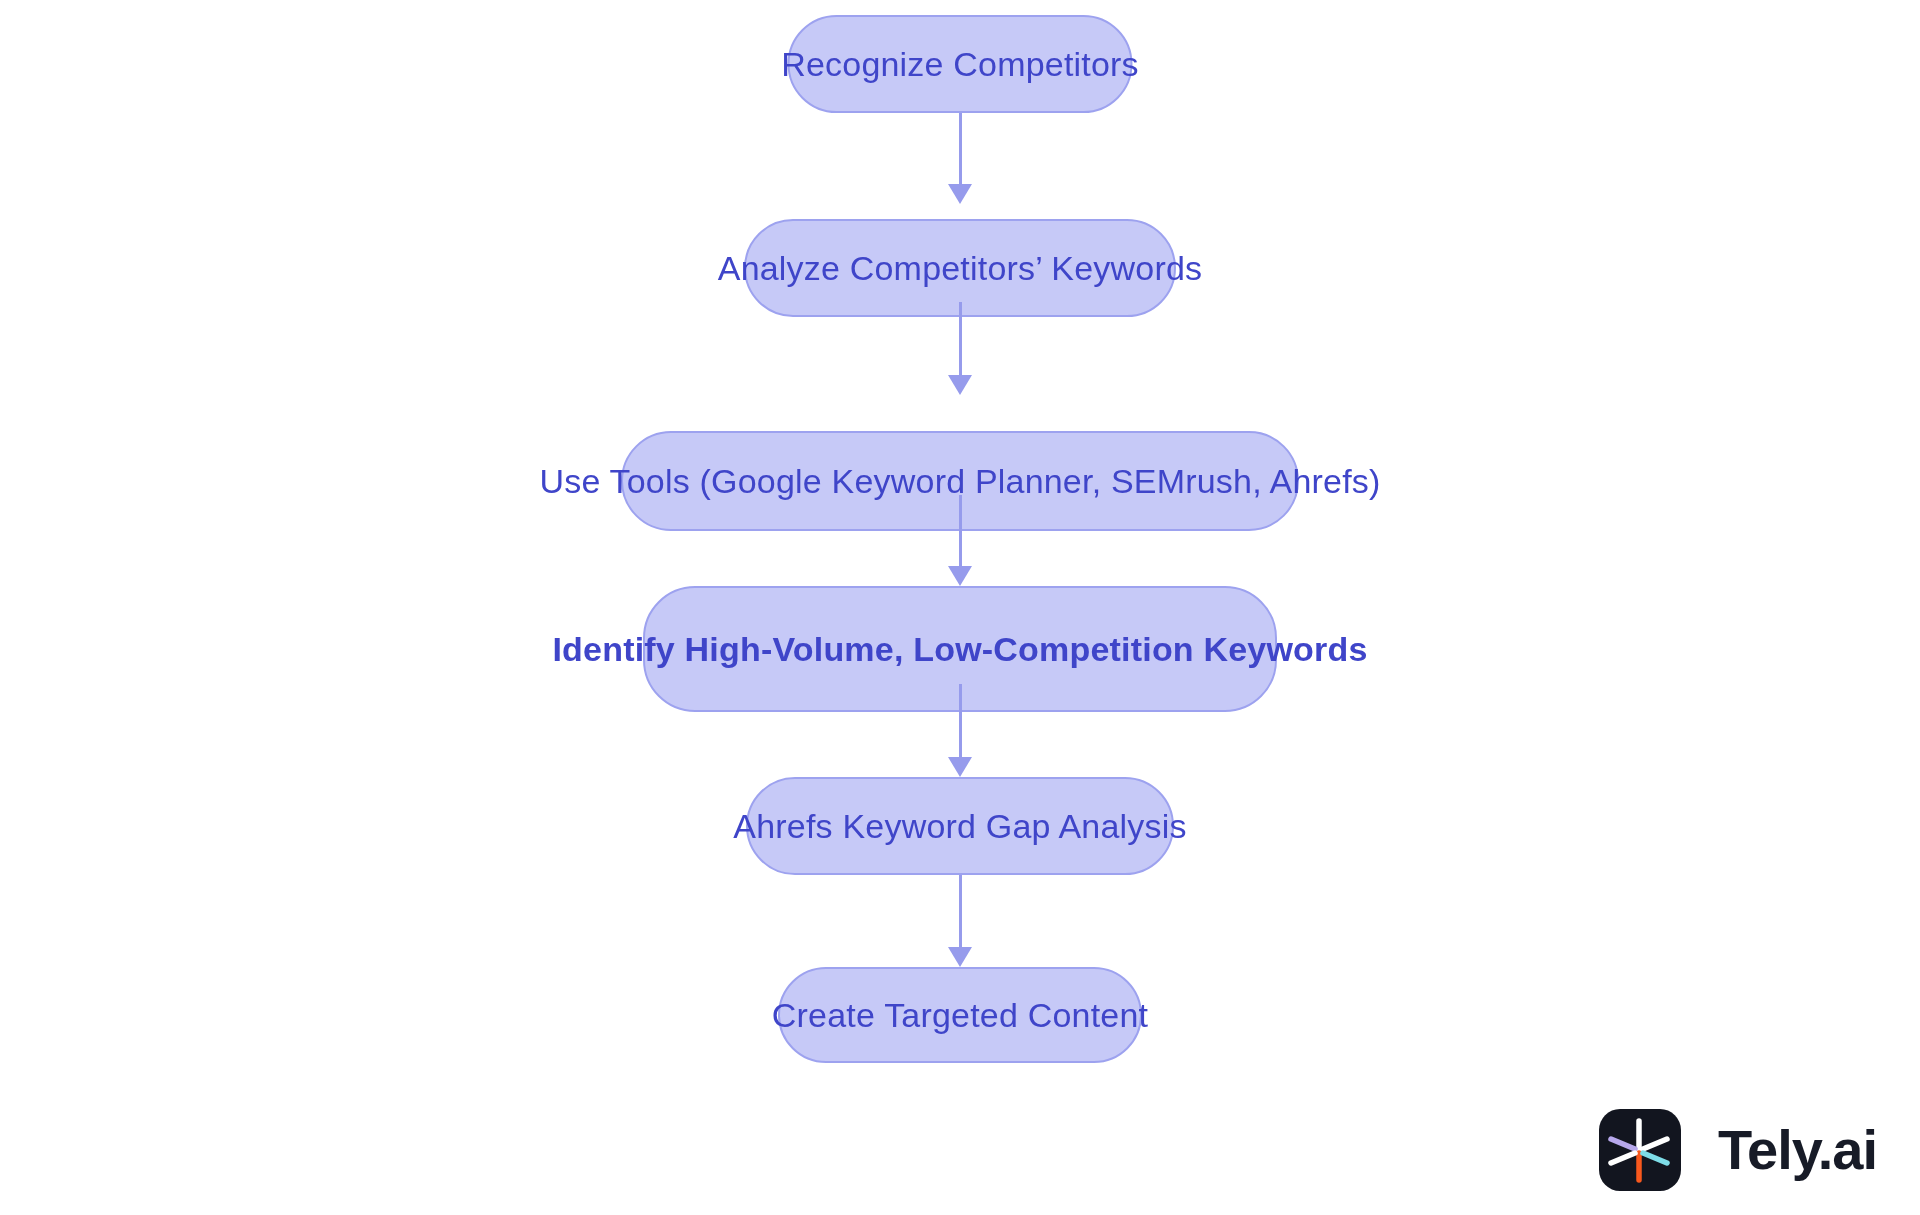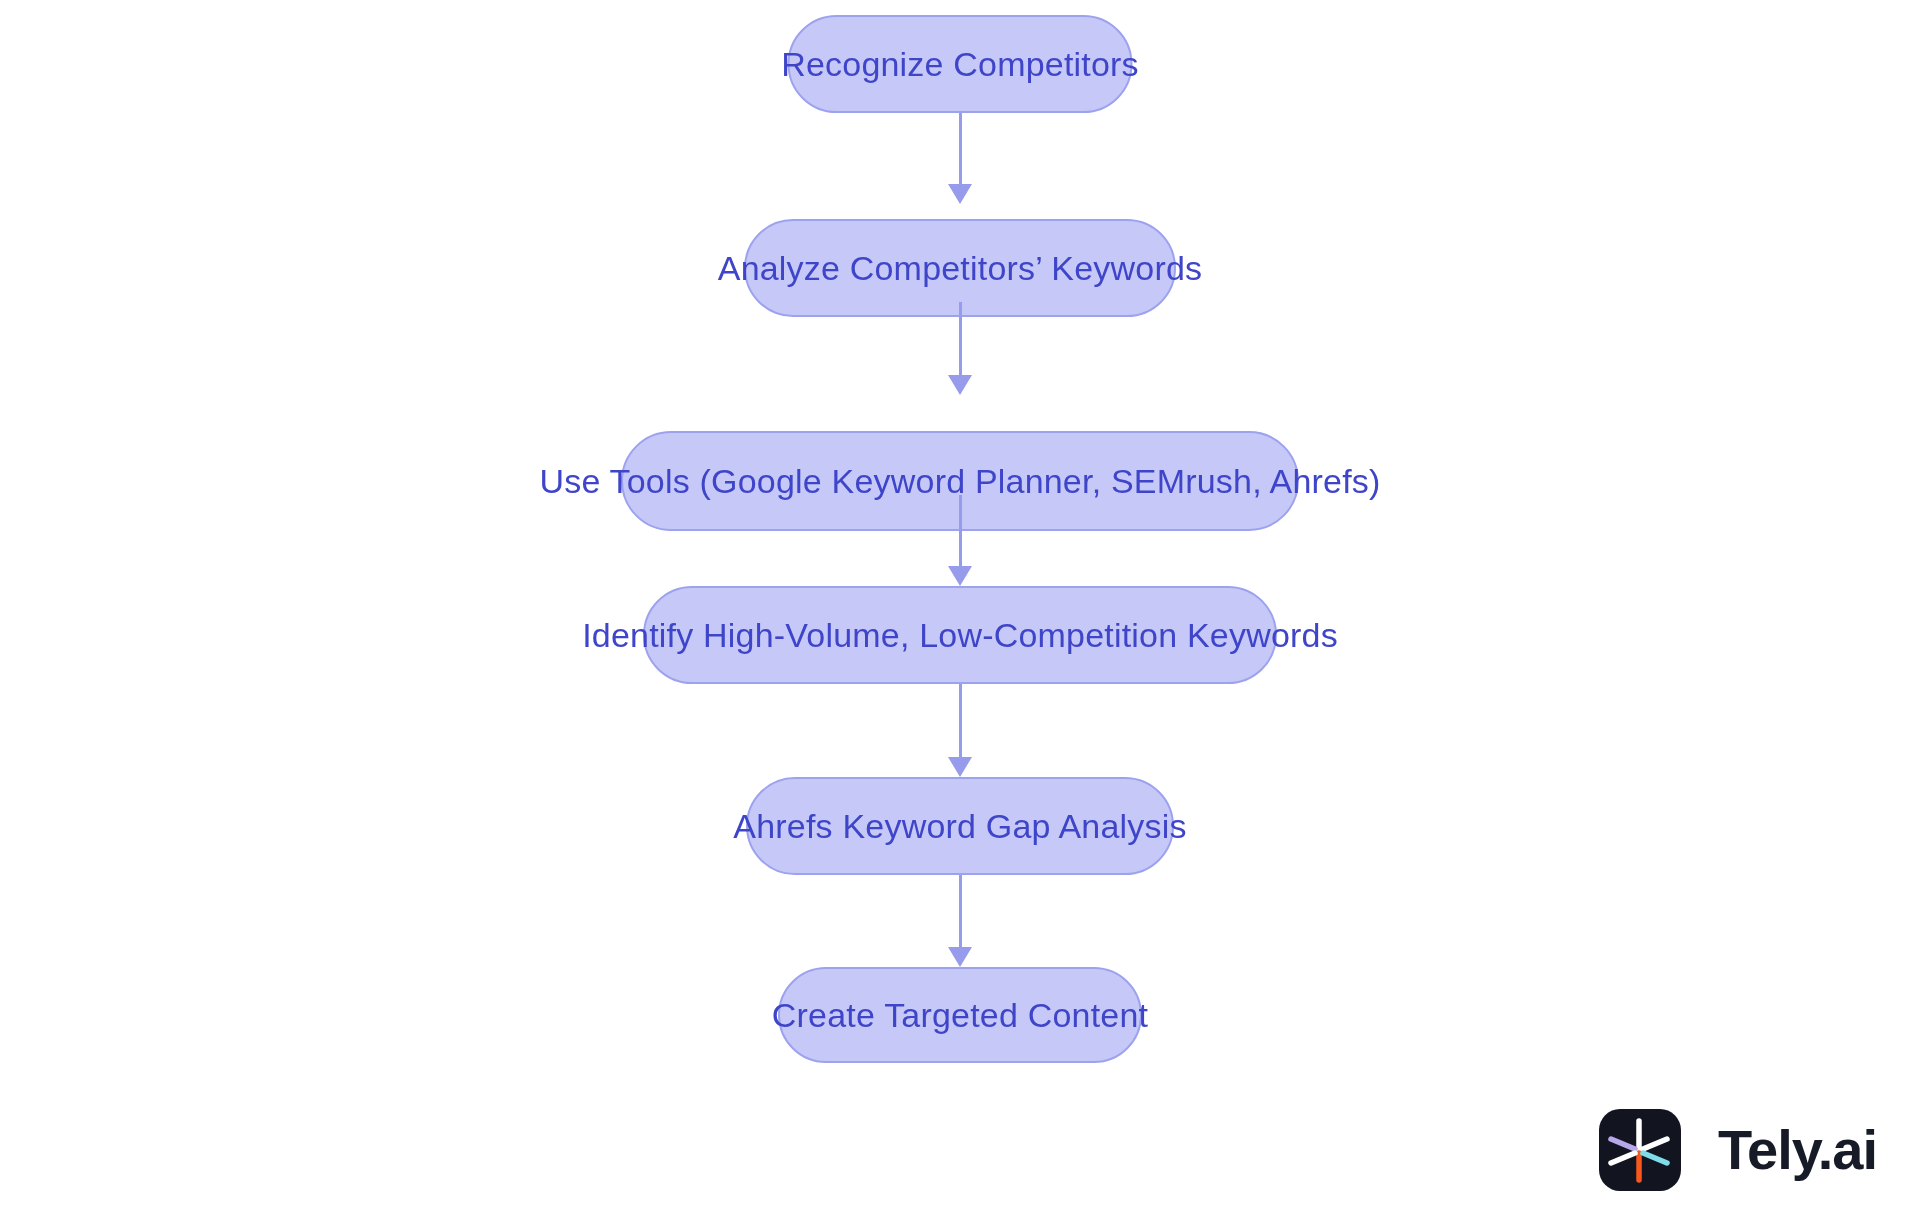--- a/index.html
+++ b/index.html
@@ -71,21 +71,21 @@
   }
 </style>
 </head>
 <body>
 
 <div id="canvas">
   <div id="flow-layer">
       <div class="node" style="top: 15px; width: 345px; height: 98px;">Recognize Competitors</div>
       <div class="node" style="top: 204px; width: 432px; height: 98px; margin-top: 15px;">Analyze Competitors’ Keywords</div>
       <div class="node" style="top: 395px; width: 678px; height: 100px; margin-top: 36px;">Use Tools (Google Keyword Planner, SEMrush, Ahrefs)</div>
-      <div class="node" style="top: 586px; width: 634px; height: 98px;">Identify High-Volume, Low-Competition Keywords</div>
+      <div class="node" style="top: 586px; width: 634px; height: 126px; font-weight: bold;">Identify High-Volume, Low-Competition Keywords</div>
       <div class="node" style="top: 777px; width: 428px; height: 98px;">Ahrefs Keyword Gap Analysis</div>
       <div class="node" style="top: 967px; width: 364px; height: 96px;">Create Targeted Content</div>
       <div class="arrow" style="top: 113px; height: 91px;">
         <div class="shaft"></div>
         <div class="head"></div>
       </div>
       <div class="arrow" style="top: 302px; height: 93px;">
         <div class="shaft"></div>
         <div class="head"></div>
       </div>

